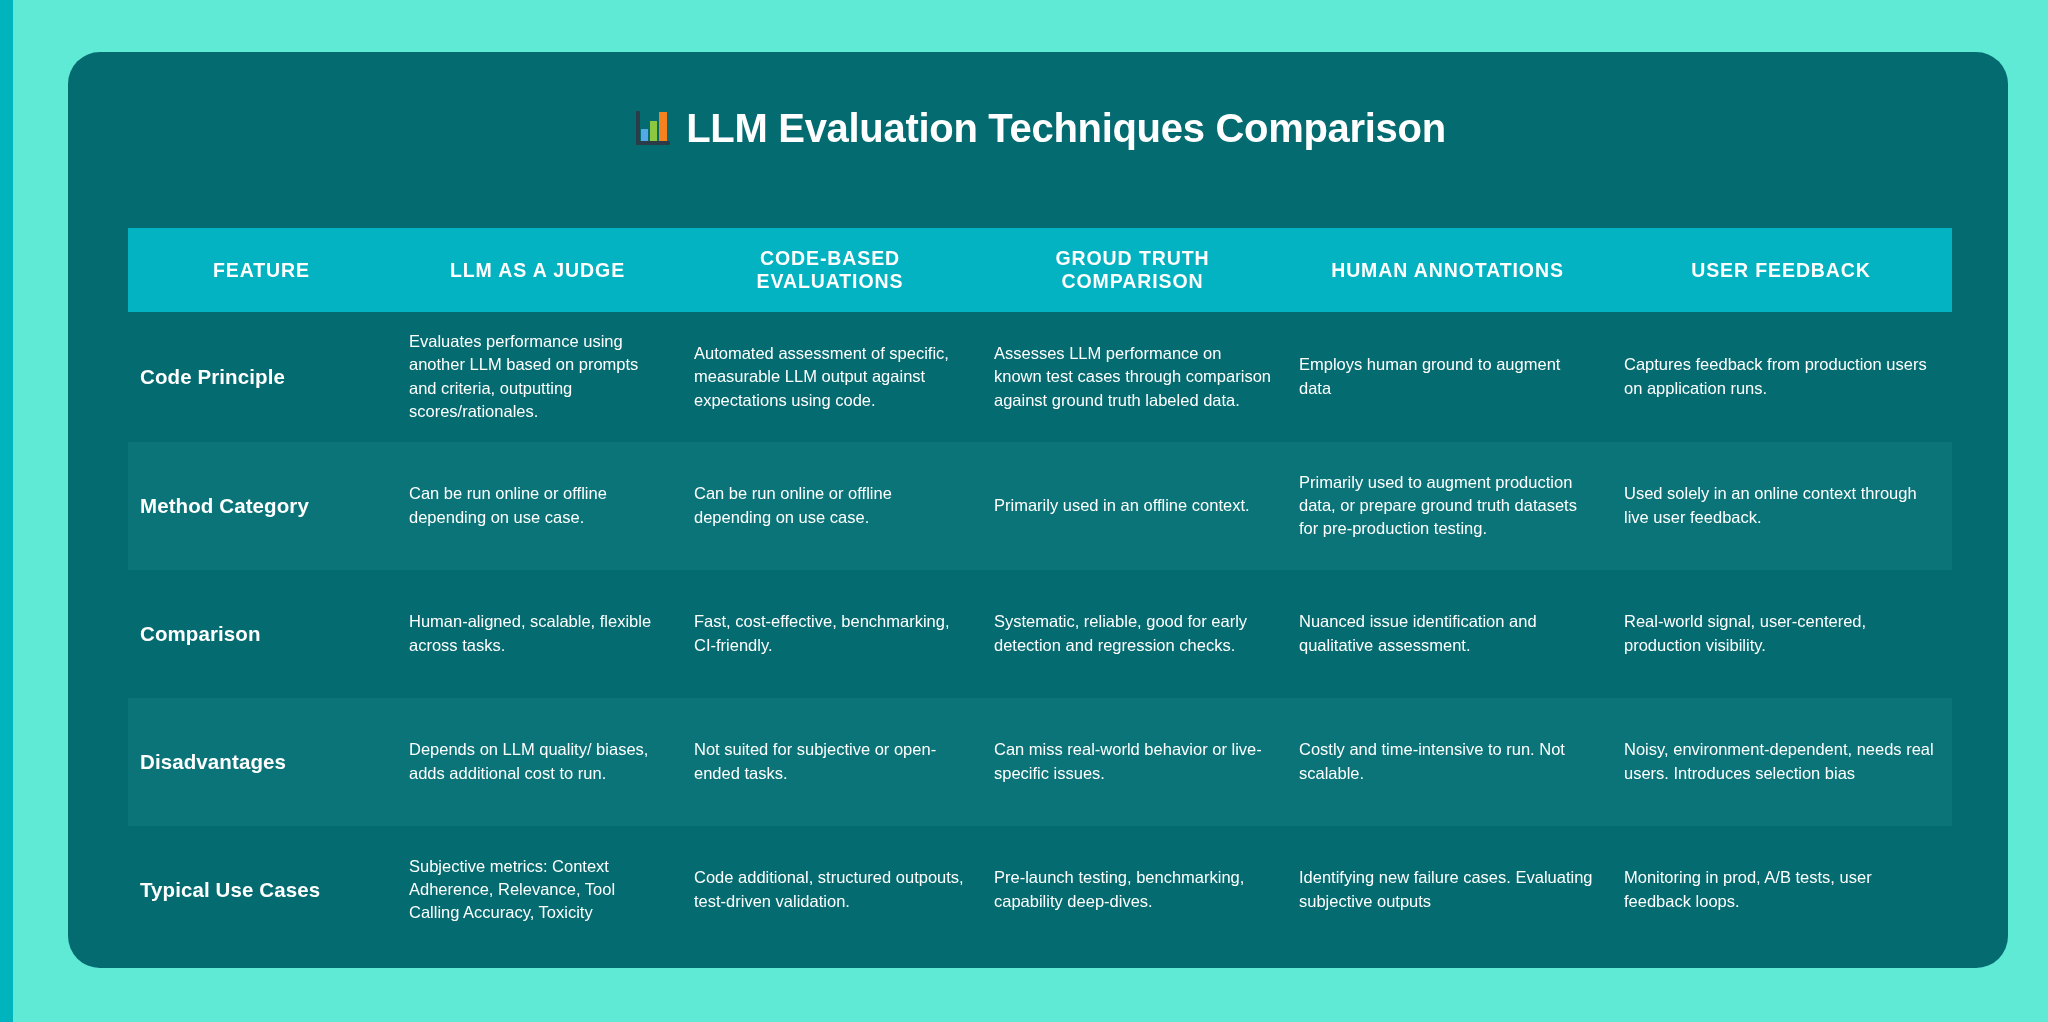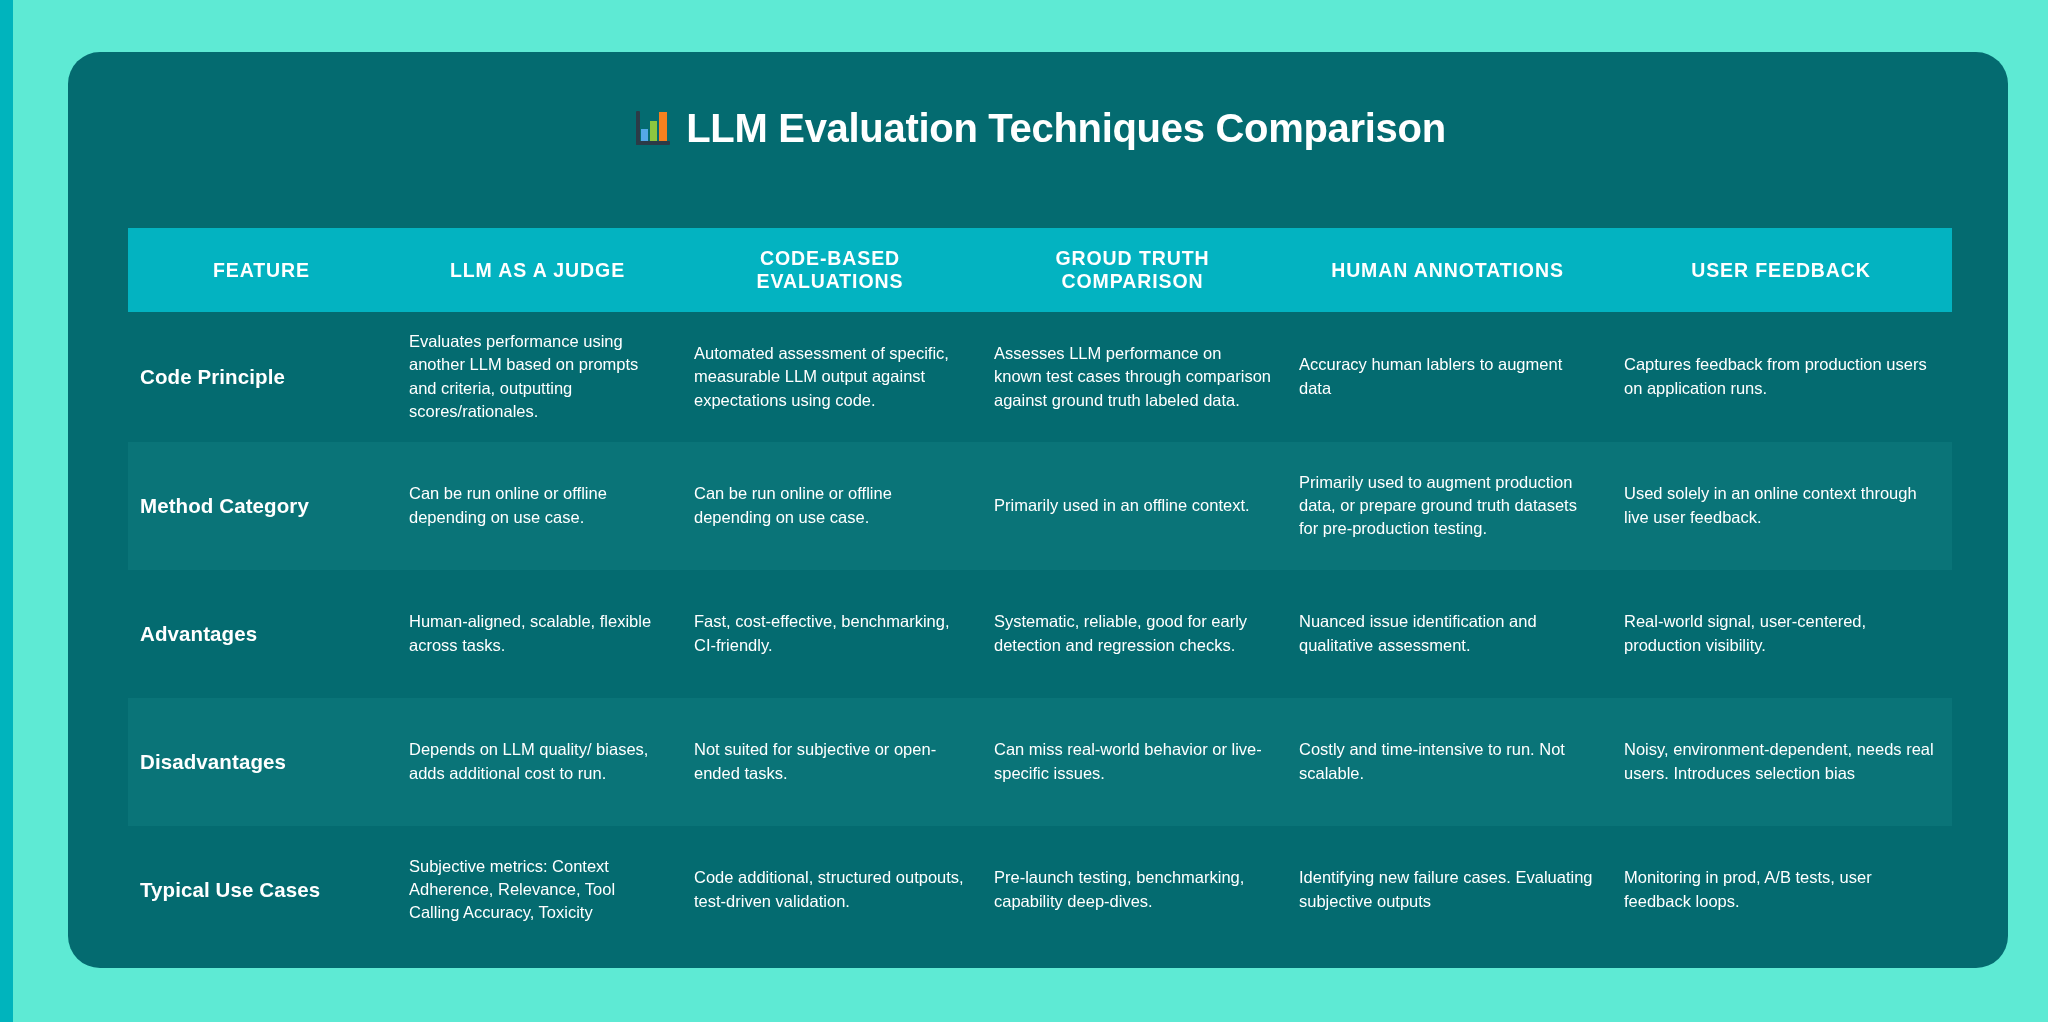--- a/index.html
+++ b/index.html
@@ -155,35 +155,35 @@
           <th>USER FEEDBACK</th>
         </tr>
       </thead>
       <tbody>
 
         <tr class="row">
           <td class="feature-cell">Code Principle</td>
           <td>Evaluates performance using another LLM based on prompts and criteria, outputting scores/rationales.</td>
           <td>Automated assessment of specific, measurable LLM output against expectations using code.</td>
           <td>Assesses LLM performance on known test cases through comparison against ground truth labeled data.</td>
-          <td>Accuracy human lablers to augment data</td>
+          <td>Employs human ground to augment data</td>
           <td>Captures feedback from production users on application runs.</td>
         </tr>
 
         <tr class="row alt">
           <td class="feature-cell">Method Category</td>
           <td>Can be run online or offline depending on use case.</td>
           <td>Can be run online or offline depending on use case.</td>
           <td>Primarily used in an offline context.</td>
           <td>Primarily used to augment production data, or prepare ground truth datasets for pre-production testing.</td>
           <td>Used solely in an online context through live user feedback.</td>
         </tr>
 
         <tr class="row">
-          <td class="feature-cell">Advantages</td>
+          <td class="feature-cell">Comparison</td>
           <td>Human-aligned, scalable, flexible across tasks.</td>
           <td>Fast, cost-effective, benchmarking, CI-friendly.</td>
           <td>Systematic, reliable, good for early detection and regression checks.</td>
           <td>Nuanced issue identification and qualitative assessment.</td>
           <td>Real-world signal, user-centered, production visibility.</td>
         </tr>
 
         <tr class="row alt">
           <td class="feature-cell">Disadvantages</td>
           <td>Depends on LLM quality/ biases, adds additional cost to run.</td>

